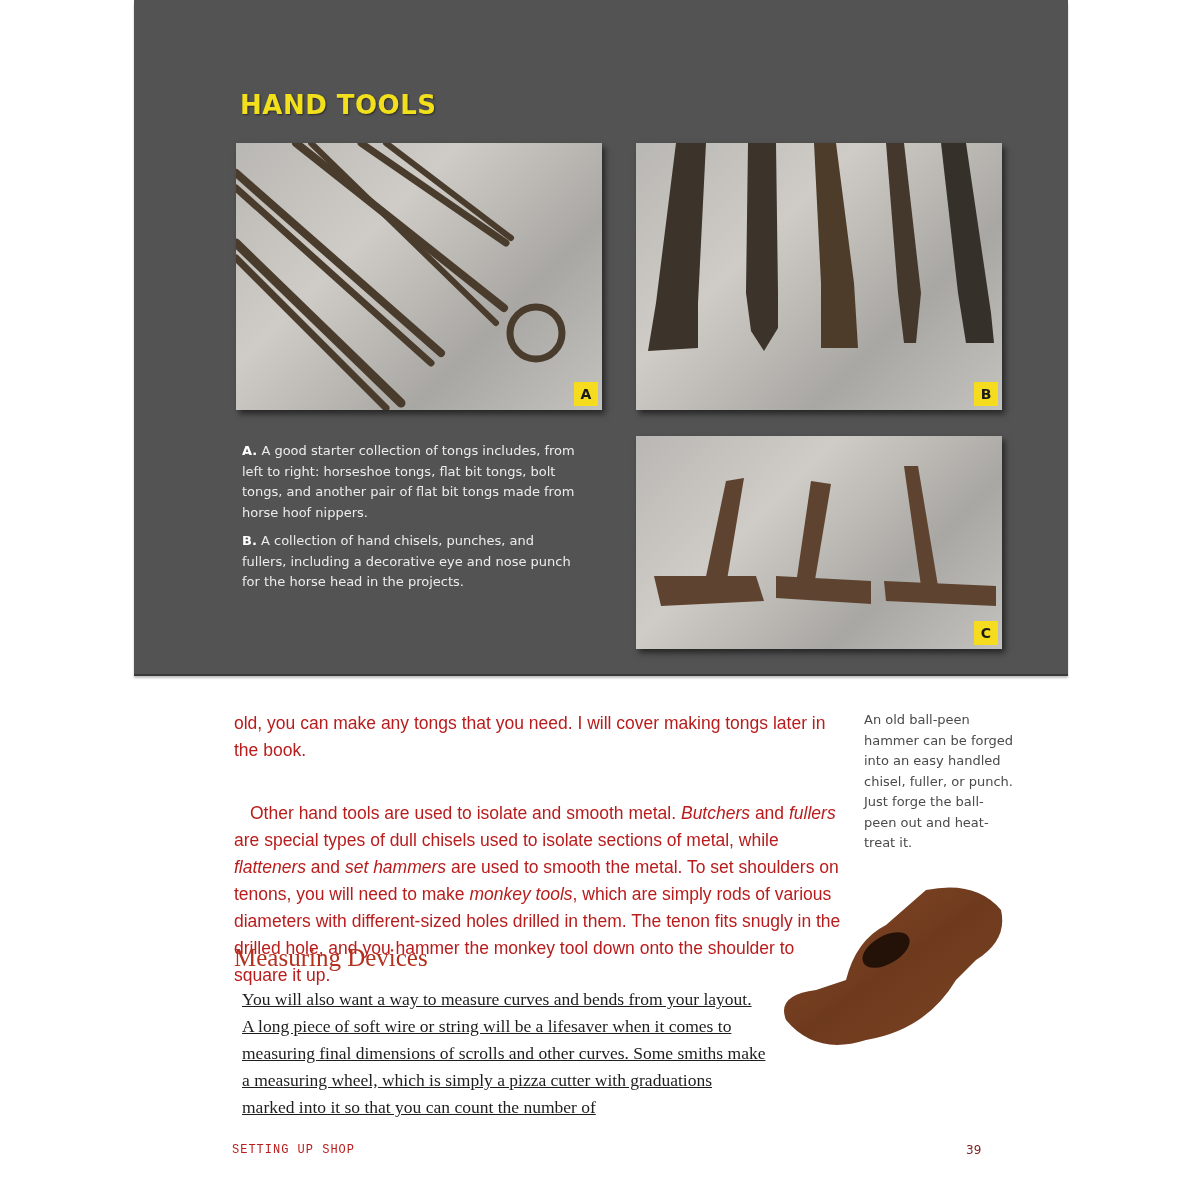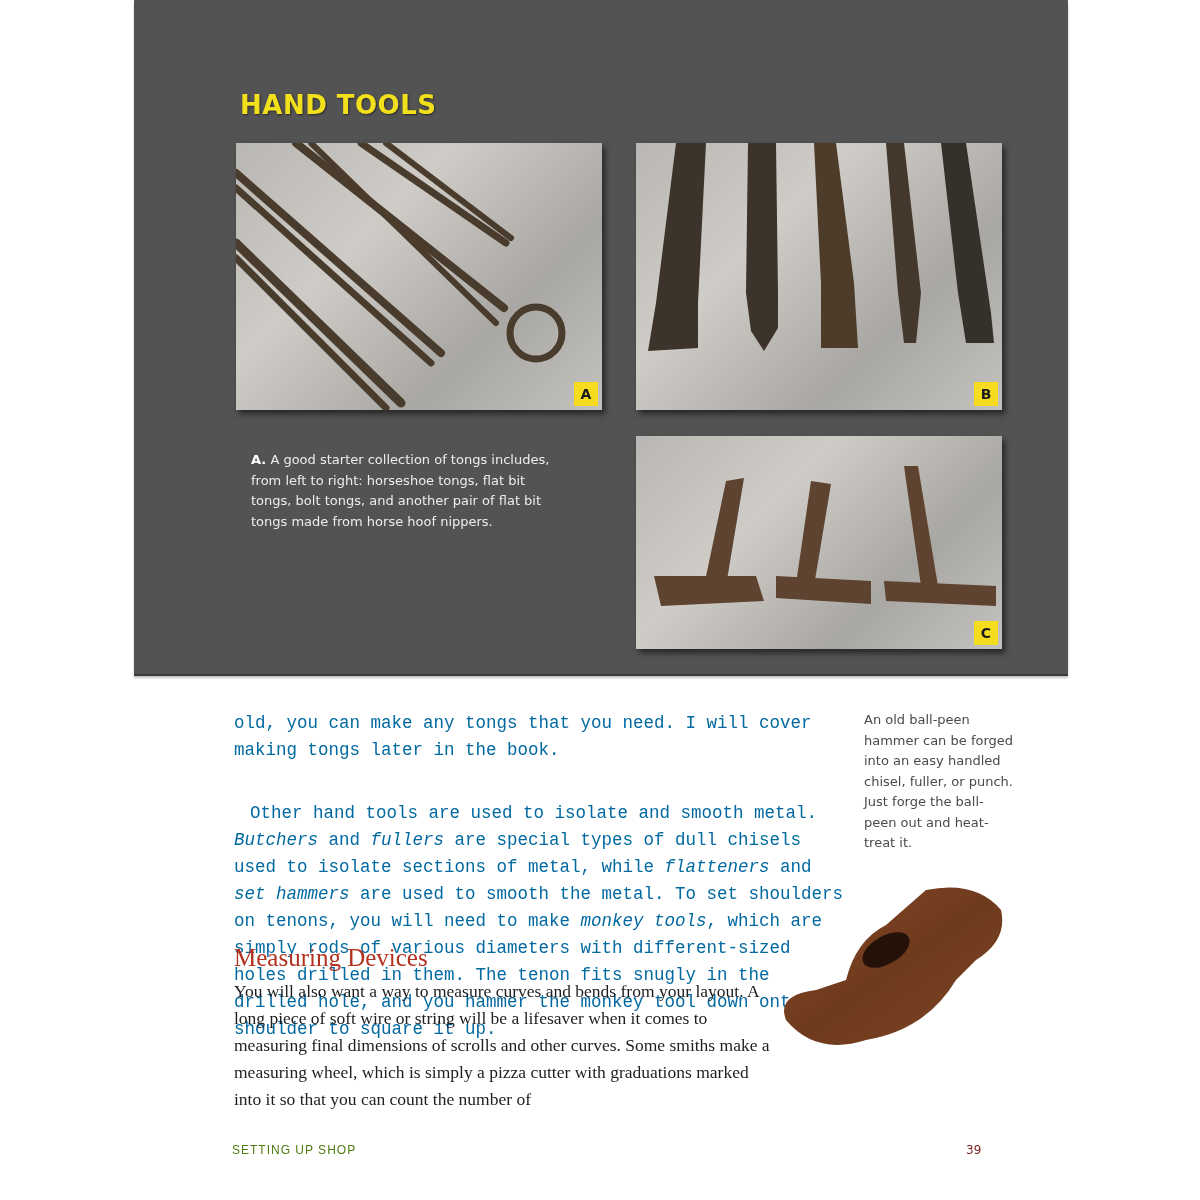--- a/index.html
+++ b/index.html
@@ -32,57 +32,57 @@
       background: #f6dc1e; color: #1a1a1a;
       font-family: "DejaVu Sans", sans-serif; font-weight: bold; font-size: 14px;
       line-height: 24px; text-align: center;
     }
 
     .caption {
       position: absolute; left: 234px; top: 433px; width: 350px;
       font-family: "DejaVu Sans", sans-serif; font-size: 13px; line-height: 20.5px;
       color: #ececec;
     }
-    .caption p { margin: 17px; }
+    .caption p { margin: 8px; }
     .caption .cap-letter { font-weight: bold; color: #ffffff; }
 
     .body-text {
       position: absolute; left: 234px; top: 710px; width: 612px;
-      font-family: Liberation Mono, monospace; font-size: 17.5px; line-height: 27px;
-      color: #0369a1;
+      font-family: Liberation Sans, sans-serif; font-size: 17.5px; line-height: 27px;
+      color: #b91c1c;
     }
     .body-text p { margin: 0; }
     .body-text .indent { text-indent: 16px; margin-top: 36px; }
     .body-text em { font-style: italic; }
 
     .subheading {
       position: absolute; left: 234px; top: 944px; margin: 0;
       font-family: "Liberation Serif", serif; font-size: 25px; font-weight: normal;
       color: #b3311f;
     }
     .body-text-2 {
       position: absolute; left: 234px; top: 978px; width: 540px;
       font-family: "Liberation Serif", serif; font-size: 17.5px; line-height: 27px;
       color: #1e1e1e;
     }
-    .body-text-2 p { margin: 0; }
+    .body-text-2 p { margin: 8px; text-decoration: underline; }
 
     .sidebar-note {
       position: absolute; left: 864px; top: 700px; width: 150px;
       font-family: "DejaVu Sans", sans-serif; font-size: 13px; line-height: 20.5px;
       color: #4a4a4a;
       margin-top: 10px;
     }
 
     .hammer-photo { position: absolute; left: 776px; top: 880px; width: 232px; height: 176px; }
 
     .running-footer {
       position: absolute; left: 232px; top: 1143px;
-      font-family: Liberation Sans, sans-serif; font-size: 12px; letter-spacing: 1px;
-      color: #4d7c0f;
+      font-family: Liberation Mono, monospace; font-size: 12px; letter-spacing: 1px;
+      color: #b91c1c;
     }
     .page-number {
       position: absolute; left: 966px; top: 1143px;
       font-family: "DejaVu Sans", sans-serif; font-size: 12px;
       color: #7f1d1d;
     }
   </style>
 </head>
 <body>
 
@@ -129,20 +129,21 @@
       <path d="M140 140 L235 145 L235 168 L140 162 Z"></path>
       <path d="M268 30 L282 30 L302 150 L285 150 Z"></path>
       <path d="M248 145 L360 150 L360 170 L250 165 Z"></path>
     </g>
   </svg>
   <div class="photo-label">C</div>
 </div>
 
 <div class="caption">
   <p><span class="cap-letter">A.</span><span> A good starter collection of tongs includes, from left to right: horseshoe tongs, flat bit tongs, bolt tongs, and another pair of flat bit tongs made from horse hoof nippers.</span></p>
+  <p><span class="cap-letter">B.</span><span> A collection of hand chisels, punches, and fullers, including a decorative eye and nose punch for the horse head in the projects.</span></p>
 </div>
 
 <div class="body-text">
   <p>old, you can make any tongs that you need. I will cover making tongs later in the book.</p>
   <p class="indent"><span>Other hand tools are used to isolate and smooth metal. </span><em>Butchers</em><span> and </span><em>fullers</em><span> are special types of dull chisels used to isolate sections of metal, while </span><em>flatteners</em><span> and </span><em>set hammers</em><span> are used to smooth the metal. To set shoulders on tenons, you will need to make </span><em>monkey tools</em><span>, which are simply rods of various diameters with different-sized holes drilled in them. The tenon fits snugly in the drilled hole, and you hammer the monkey tool down onto the shoulder to square it up.</span></p>
 </div>
 
 <h3 class="subheading">Measuring Devices</h3>
 <div class="body-text-2">
   <p>You will also want a way to measure curves and bends from your layout. A long piece of soft wire or string will be a lifesaver when it comes to measuring final dimensions of scrolls and other curves. Some smiths make a measuring wheel, which is simply a pizza cutter with graduations marked into it so that you can count the number of</p>

